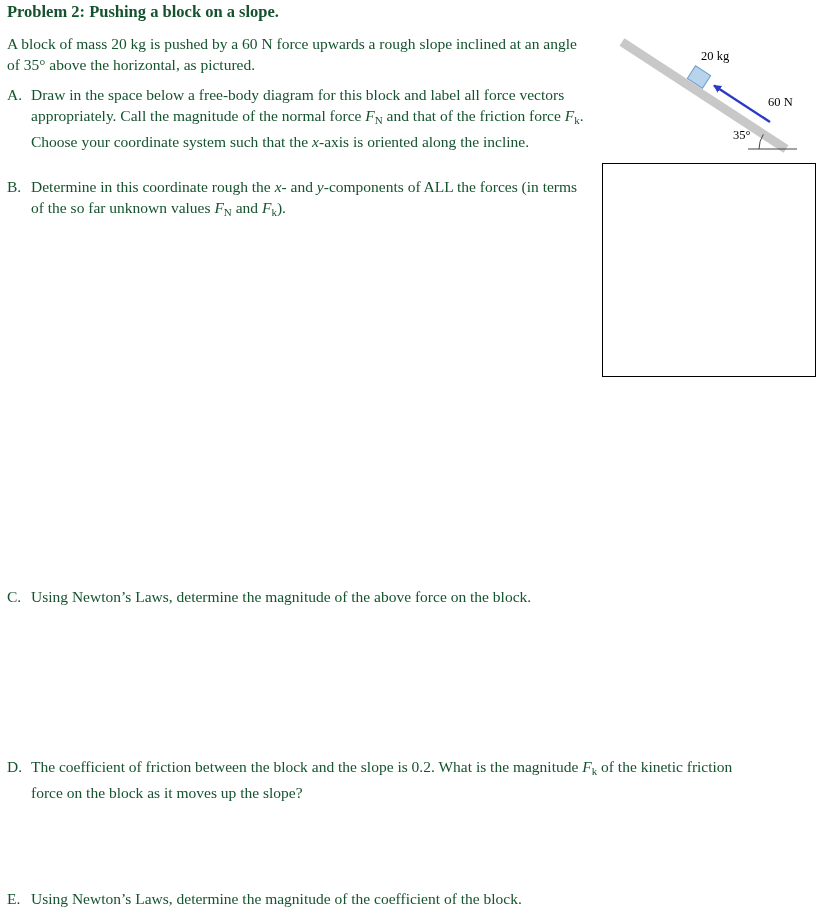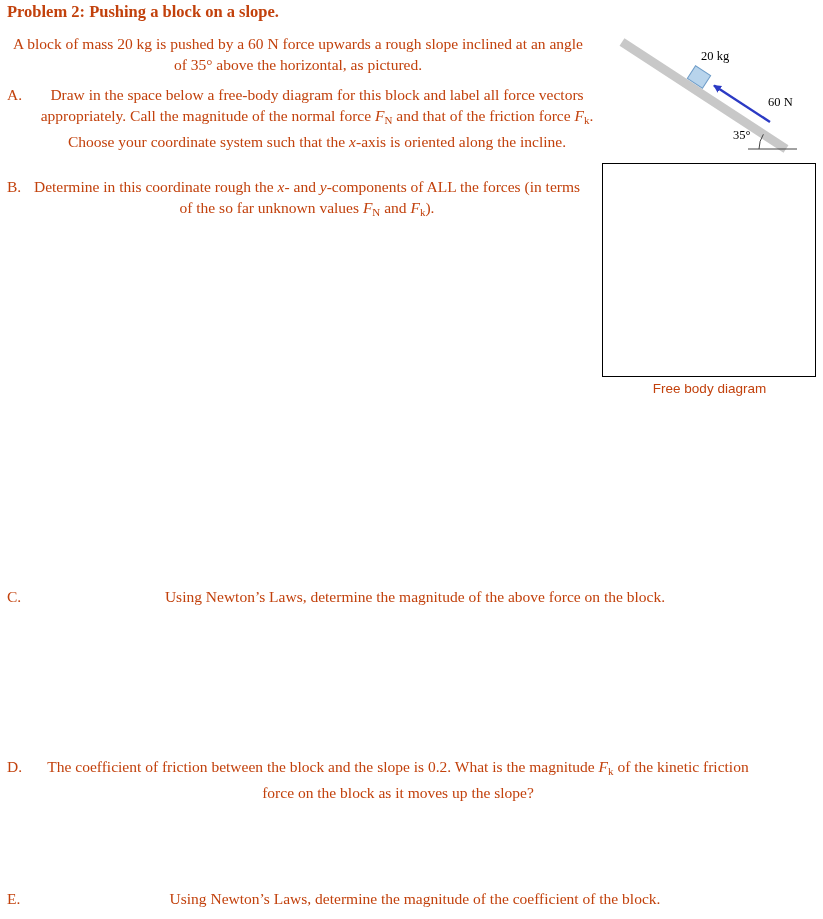--- a/index.html
+++ b/index.html
@@ -2,35 +2,34 @@
 <html><head>
 <meta charset="utf-8">
 <style>
   html,body{margin:0;padding:0;background:#ffffff;}
   .page{
     position:relative;
     width:823px;height:919px;
     background:#ffffff;
     font-family:"Liberation Serif",serif;
     font-size:15.5px;
-    color:#c2410c;
+    color:#14532d;
     overflow:hidden;
   }
   .title{
     position:absolute;left:7px;top:2px;margin:0;
     font-size:16.5px;font-weight:bold;
   }
   .intro{
     position:absolute;left:7px;top:33px;width:582px;margin:0;
     line-height:21px;
-    text-align:center;
   }
   .part{position:absolute;display:flex;line-height:21px;}
   .plabel{flex:0 0 24px;}
-  .ptext{flex:1;text-align:center;}
+  .ptext{flex:1;}
   .part-a{left:7px;top:84px;width:596px;}
   .part-b{left:7px;top:176px;width:576px;}
   .part-c{left:7px;top:586px;width:792px;}
   .part-d{left:7px;top:756px;width:758px;}
   .part-e{left:7px;top:888px;width:792px;}
   .it{font-style:italic;}
   .sub{font-size:11px;vertical-align:-3px;}
   svg.incline{position:absolute;left:600px;top:38px;}
   svg.incline text{font-family:"Liberation Serif",serif;font-size:12.5px;fill:#000;}
   .fbd-box{
@@ -95,15 +94,14 @@
     <rect x="90" y="31.5" width="18" height="15" transform="rotate(33 99 39)" stroke-width="1" fill="#b8d4ec" stroke="#6f9dc8"></rect>
 
     <line x1="170" y1="84" x2="114" y2="47.5" stroke-width="2.4" marker-end="url(#ah)" stroke="#2b3ac4"></line>
 
     <text x="101" y="22">20 kg</text>
     <text x="168" y="68">60 N</text>
     <text x="133" y="101">35°</text>
   </svg>
 
   <div class="fbd-box"></div>
-  <div class="fbd-caption">Free body diagram</div>
 
 </div>
 
 </body></html>

